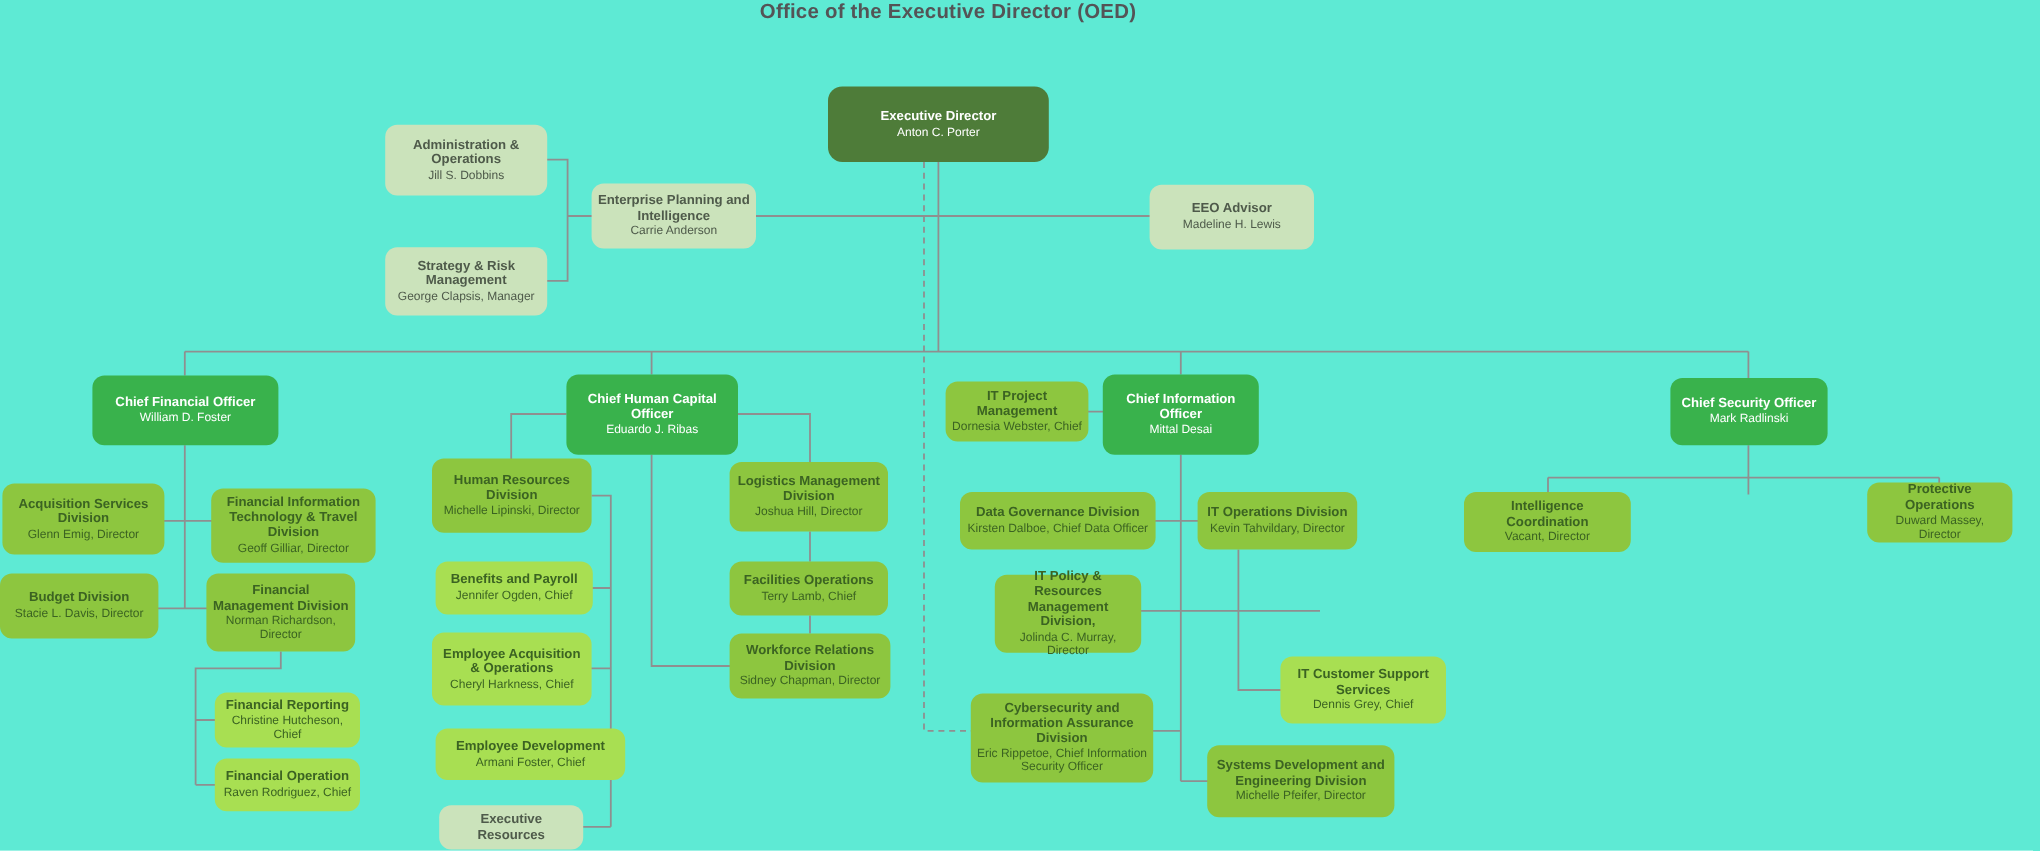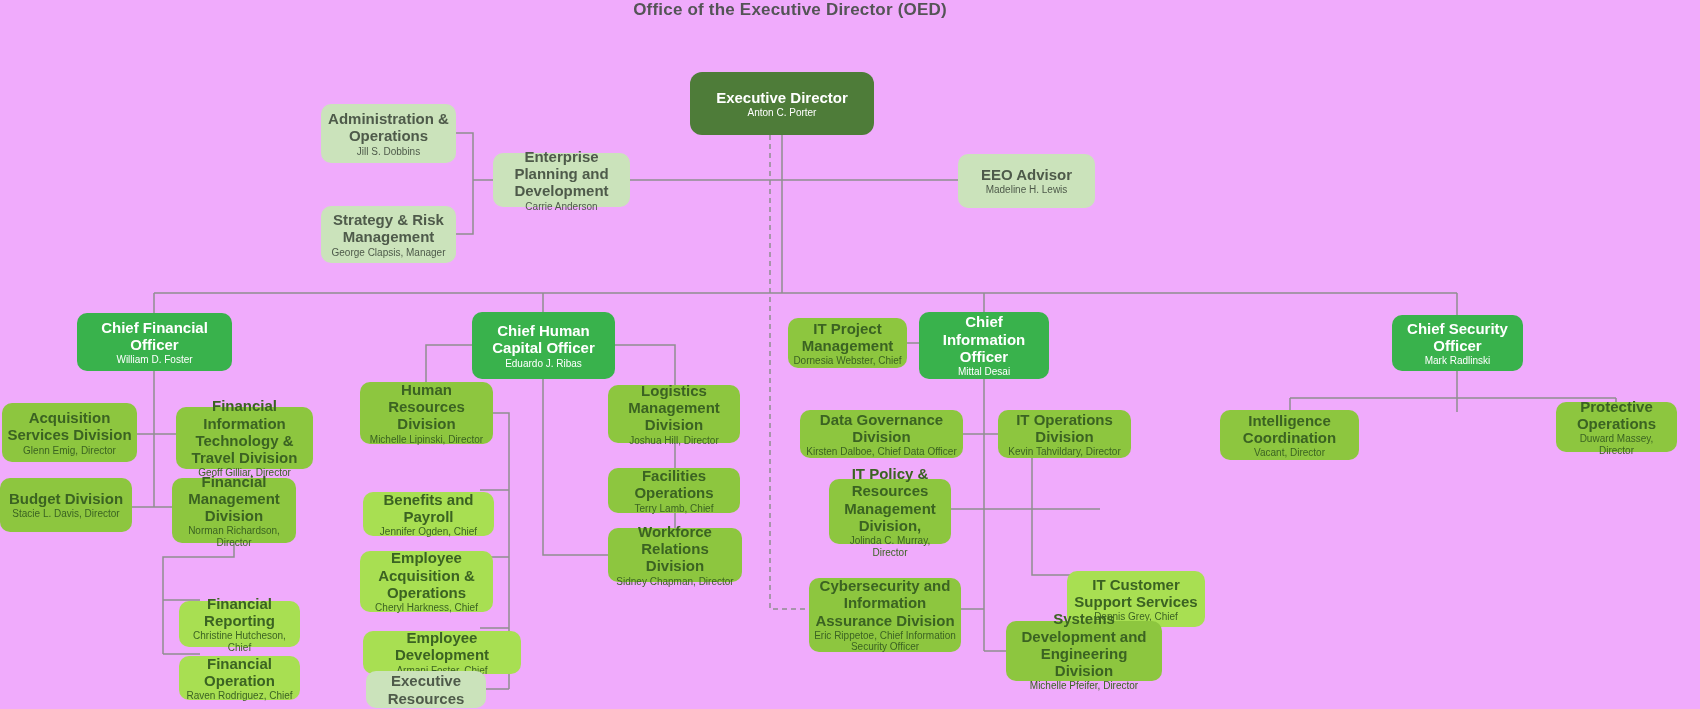--- a/index.html
+++ b/index.html
@@ -1,35 +1,35 @@
 <!DOCTYPE html>
 <html><head>
 <meta charset="utf-8">
 <style>
   html,body{margin:0;padding:0;background:#ffffff;}
   #canvas{
     position:relative;width:1700px;height:709px;overflow:hidden;
-    font-family:"Liberation Sans", sans-serif;background:#f0abfc;
+    font-family:"Liberation Sans", sans-serif;background:#5eead4;
   }
   #chart-title{
     position:absolute;left:590px;top:0px;width:400px;text-align:center;
     font-size:17px;font-weight:bold;color:#545456;letter-spacing:.2px;
   }
   svg.wires{position:absolute;left:0;top:0;z-index:0;}
   .node{
     position:absolute;z-index:1;border-radius:10px;
     display:flex;flex-direction:column;justify-content:center;align-items:center;
     text-align:center;padding:2px 5px;box-sizing:border-box;
   }
-  .node .t{font-weight:bold;font-size:15px;line-height:1.15;}
+  .node .t{font-weight:bold;font-size:11px;line-height:1.15;}
   .node .n{font-size:10px;line-height:1.15;margin-top:1px;}
   .v-exec{background:#4e7c39;color:#ffffff;border-radius:12px;}
   .v-officer{background:#39b24c;color:#ffffff;}
   .v-division{background:#8dc63f;color:#3b6322;}
-  .v-unit{background:#a8df52;color:#3b6322;margin-top:24px;}
+  .v-unit{background:#a8df52;color:#3b6322;}
   .v-staff{background:#cbe3bb;color:#4e5a4a;}
 </style>
 </head>
 <body>
 
 <div id="canvas">
 
   <div id="chart-title">Office of the Executive Director (OED)</div>
 
   <svg class="wires" width="1700" height="709">
@@ -81,21 +81,21 @@
     <div class="t">Administration &amp; Operations</div>
     <div class="n">Jill S. Dobbins</div>
   </div>
 
   <div class="node v-staff" style="left:321px;top:206px;width:135px;height:57px">
     <div class="t">Strategy &amp; Risk Management</div>
     <div class="n">George Clapsis, Manager</div>
   </div>
 
   <div class="node v-staff" style="left:493px;top:153px;width:137px;height:54px">
-    <div class="t">Enterprise Planning and Development</div>
+    <div class="t">Enterprise Planning and Intelligence</div>
     <div class="n">Carrie Anderson</div>
   </div>
 
   <div class="node v-staff" style="left:958px;top:154px;width:137px;height:54px">
     <div class="t">EEO Advisor</div>
     <div class="n">Madeline H. Lewis</div>
   </div>
 
   <div class="node v-officer" style="left:77px;top:313px;width:155px;height:58px">
     <div class="t">Chief Financial Officer</div>

